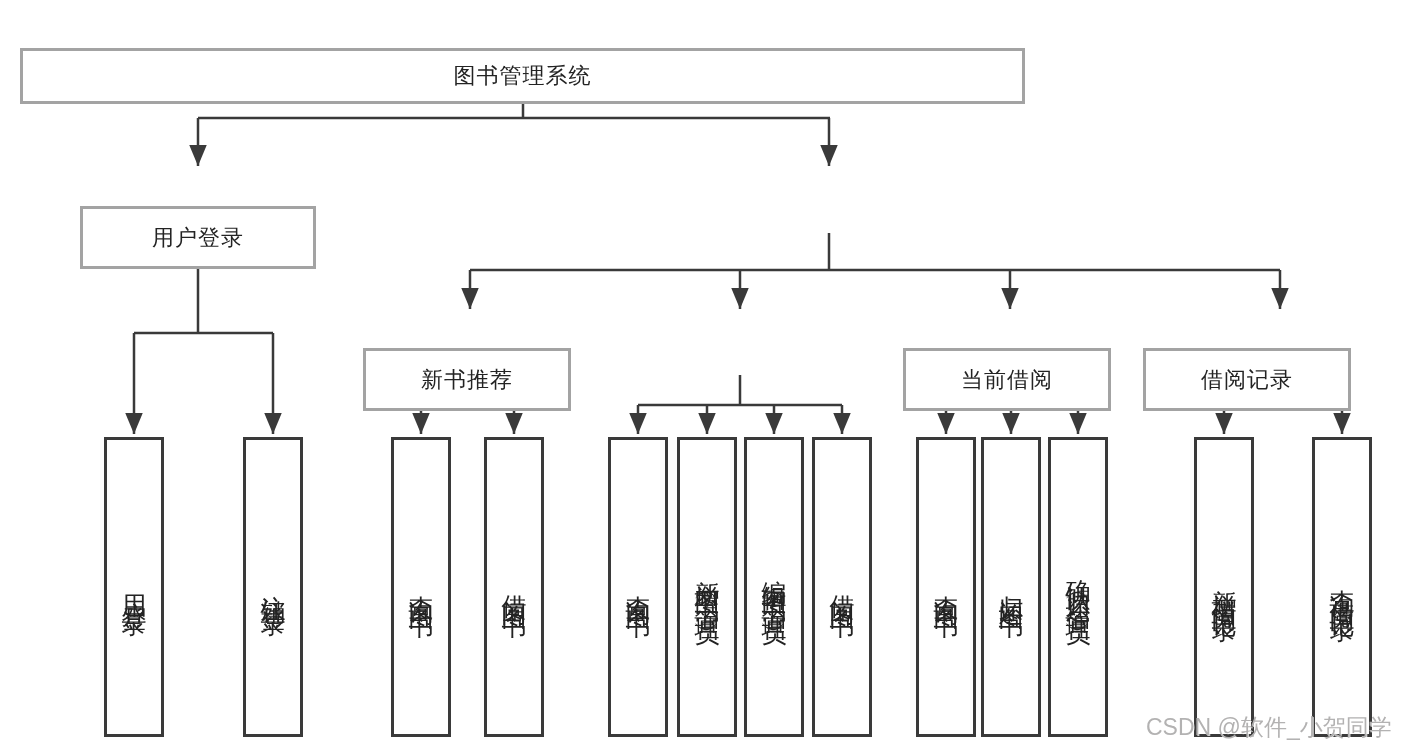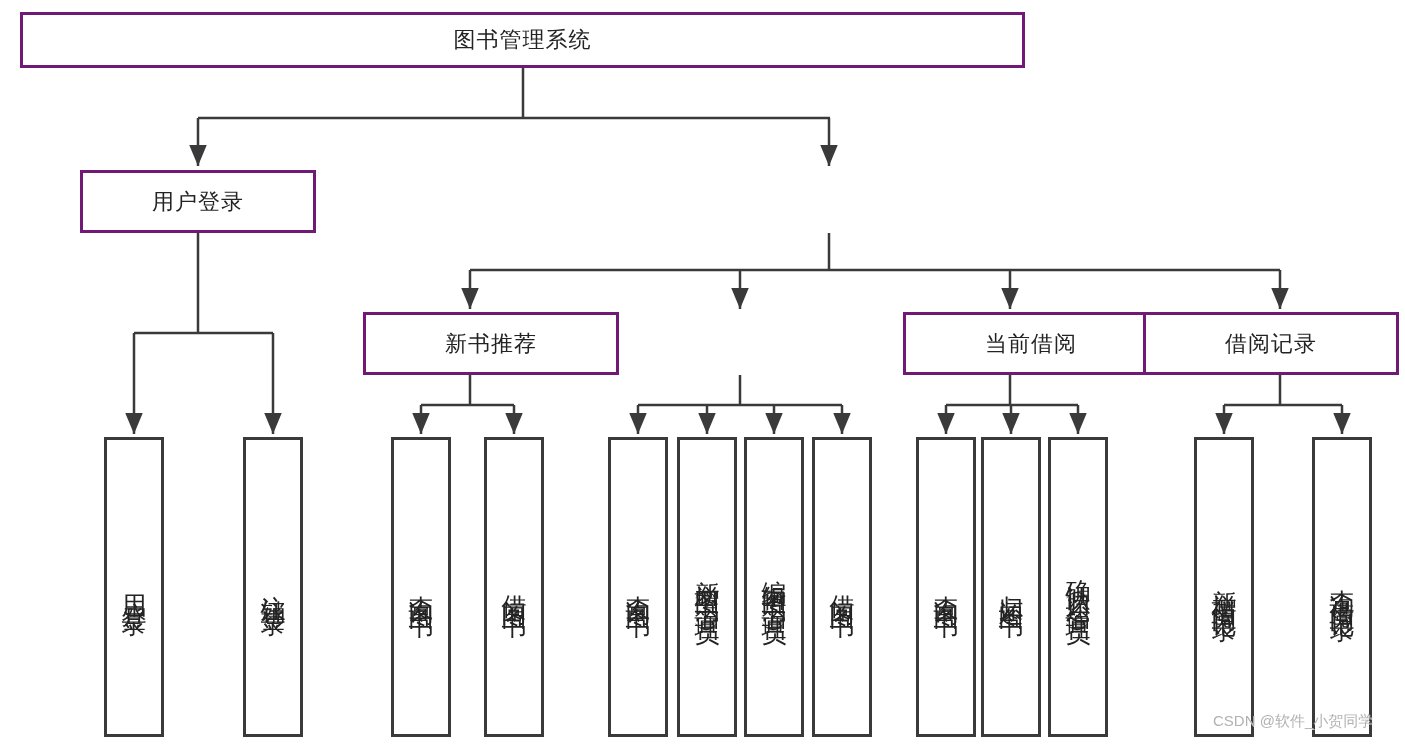--- a/index.html
+++ b/index.html
@@ -9,51 +9,52 @@
     width:1405px;height:747px;
     background:#ffffff;
     font-family:"Liberation Sans",sans-serif;
     overflow:hidden;
   }
   .wires{position:absolute;left:0;top:0;width:1405px;height:747px;}
   .wires path{stroke:#3a3a3a;stroke-width:2.5;fill:none;}
   .wires .head{fill:#3a3a3a;stroke:none;}
   .node{
     position:absolute;
-    border:3px solid #701a75;
+    border:3px solid #a3a3a3;
     background:#ffffff;
     display:flex;align-items:center;justify-content:center;
     color:#232323;
     font-size:22px;
     letter-spacing:1px;
     z-index:2;
+    margin-top:36px;
   }
   .box-root{left:20px;top:12px;width:1005px;height:56px;}
   .box-l2{top:170px;width:236px;height:63px;}
-  .box-l3{top:312px;width:256px;height:63px;}
+  .box-l3{top:312px;width:208px;height:63px;}
   .leaf{
     position:absolute;
     top:437px;width:60px;height:300px;
     border:3px solid #3a3a3a;
     background:#ffffff;
     display:flex;align-items:center;justify-content:center;
     z-index:2;
   }
   .vtext{
     writing-mode:vertical-rl;
     text-orientation:mixed;
     font-size:25px;
     line-height:1.0;
     letter-spacing:6px;
     color:#232323;
   }
   .watermark{
     position:absolute;
-    left:1213px;top:712px;
-    font-size:15px;
+    left:1146px;top:712px;
+    font-size:23px;
     color:#b3b2b2;
     white-space:nowrap;
     z-index:5;
     text-shadow:1px 1px 0 rgba(255,255,255,0.75);
   }
 </style>
 </head>
 <body>
 
 <div class="canvas">

